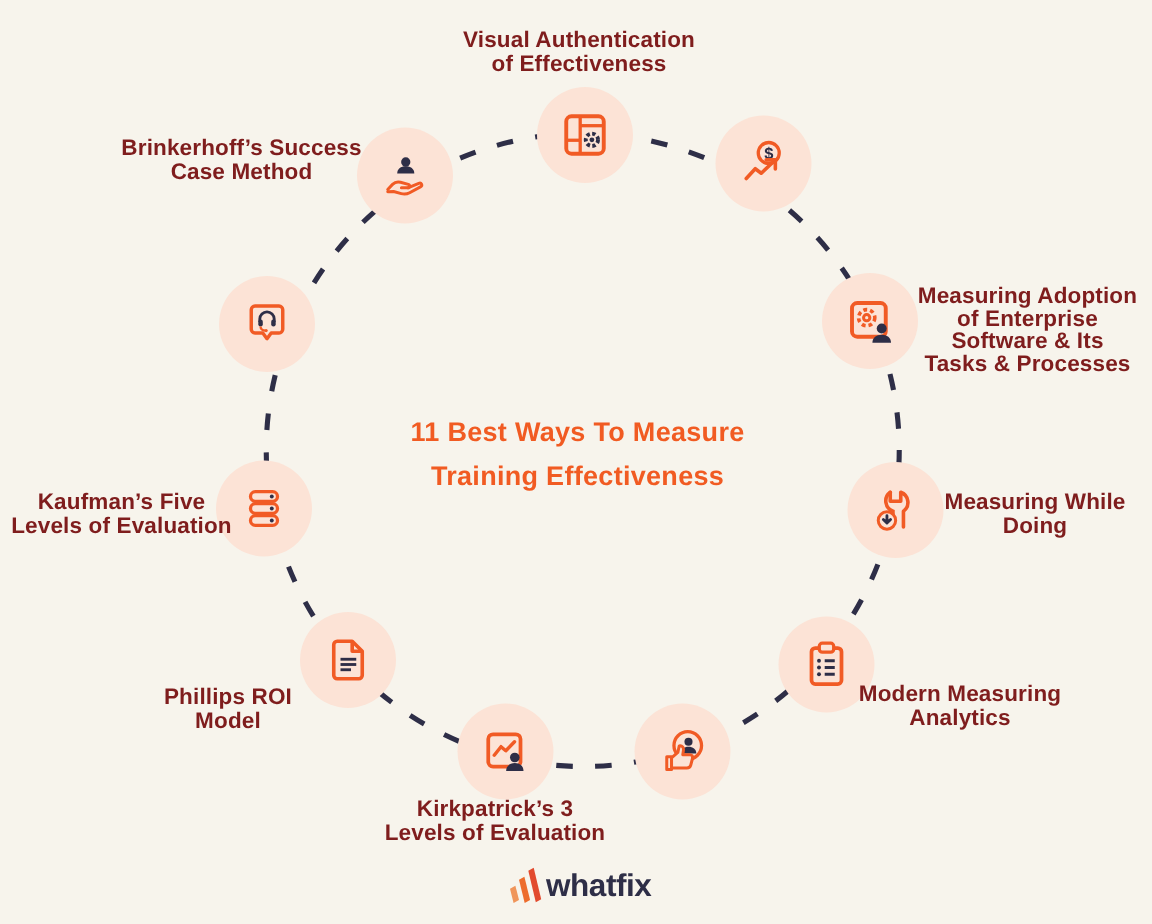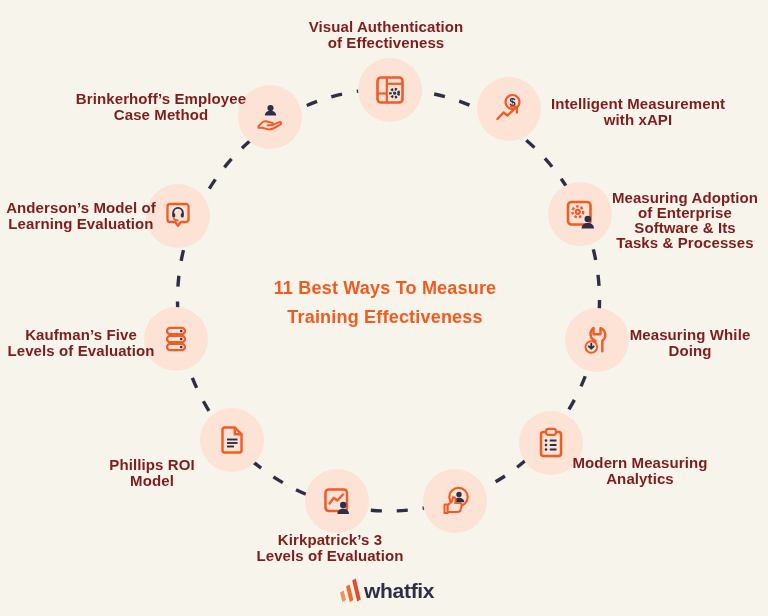--- a/index.html
+++ b/index.html
@@ -46,22 +46,20 @@
   <div class="node" style="left:477px;top:77px">
     <span>
       <svg width="36" height="36" viewBox="0 0 36 36">
         <circle cx="21.5" cy="11" r="7" fill="none" stroke="#f15b25" stroke-width="2.2"></circle>
         <text x="21.5" y="15" font-size="11" font-weight="bold" fill="#2e2e47" text-anchor="middle" font-family="Liberation Sans, sans-serif">$</text>
         <polyline points="6.5,28 12.5,21.5 16.5,24.5 25.3,16.2" fill="none" stroke="#f15b25" stroke-width="2.4" stroke-linecap="round" stroke-linejoin="round"></polyline>
         <polyline points="19.8,15.6 25.9,15.6 25.9,21.6" fill="none" stroke="#f15b25" stroke-width="2.4" stroke-linecap="round" stroke-linejoin="round"></polyline>
       </svg>
     </span>
   </div>
-  <div class="label" style="left:533px;top:96px;width:210px">Intelligent Measurement
-with xAPI</div>
 
   <div class="node" style="left:548px;top:182px">
     <span>
       <svg width="36" height="36" viewBox="0 0 36 36">
         <rect x="6" y="6" width="22.5" height="22.5" rx="3.5" fill="none" stroke="#f15b25" stroke-width="2.6"></rect>
         <circle cx="15.8" cy="15.8" r="5.4" fill="none" stroke="#f15b25" stroke-width="2.4" stroke-dasharray="2.6 2"></circle>
         <circle cx="15.8" cy="15.8" r="2.1" fill="none" stroke="#f15b25" stroke-width="2"></circle>
         <circle cx="25.8" cy="23" r="3.3" fill="#2e2e47"></circle>
         <path d="M19.6 32.5 c0-3.5 2.7-5.4 6.2-5.4 s6.2 1.9 6.2 5.4 z" fill="#2e2e47"></path>
       </svg>
@@ -161,34 +159,32 @@
       <svg width="36" height="36" viewBox="0 0 36 36">
         <path d="M7.5 8.5 a2.5 2.5 0 0 1 2.5 -2.5 h16 a2.5 2.5 0 0 1 2.5 2.5 v13 a2.5 2.5 0 0 1 -2.5 2.5 h-5.2 l-2.8 3.8 -2.8 -3.8 h-5.2 a2.5 2.5 0 0 1 -2.5 -2.5 z" fill="none" stroke="#f15b25" stroke-width="2.3" stroke-linejoin="round"></path>
         <path d="M13.2 16.6 v-1.9 a4.8 4.8 0 0 1 9.6 0 v1.9" fill="none" stroke="#2e2e47" stroke-width="1.9"></path>
         <rect x="12.2" y="15" width="3" height="4.6" rx="1.5" fill="#2e2e47"></rect>
         <rect x="20.8" y="15" width="3" height="4.6" rx="1.5" fill="#2e2e47"></rect>
         <path d="M13.7 19.6 c0 1.8 1.6 2.8 3.3 2.8" fill="none" stroke="#f15b25" stroke-width="1.6"></path>
         <circle cx="17.4" cy="22.4" r="1.1" fill="#f15b25"></circle>
       </svg>
     </span>
   </div>
-  <div class="label" style="left:3px;top:200px;width:156px">Anderson’s Model of
-Learning Evaluation</div>
 
   <div class="node" style="left:238px;top:85px">
     <span>
       <svg width="36" height="36" viewBox="0 0 36 36">
         <circle cx="18.5" cy="9" r="3.1" fill="#2e2e47"></circle>
         <path d="M12.8 16.6 c0-3.1 2.5-4.8 5.7-4.8 s5.7 1.7 5.7 4.8 z" fill="#2e2e47"></path>
         <path d="M6.5 27.3 l3.2-3.4 c1.4-1.4 3.4-1.9 5.3-1.4 l5.2 1.4 c1.3 .4 1.1 2.3 -.3 2.3 h-4.3" fill="none" stroke="#f15b25" stroke-width="2" stroke-linecap="round" stroke-linejoin="round"></path>
         <path d="M19.9 26.2 l7.3-3 c1.7-.7 2.8 1.5 1.1 2.4 l-7.2 3.9 c-1.7 .9 -3.7 1.1 -5.6 .6 l-5.1-1.4 -3.9 .1" fill="none" stroke="#f15b25" stroke-width="2" stroke-linecap="round" stroke-linejoin="round"></path>
       </svg>
     </span>
   </div>
-  <div class="label" style="left:61px;top:91px;width:200px">Brinkerhoff’s Employee
+  <div class="label" style="left:61px;top:91px;width:200px">Brinkerhoff’s Success
 Case Method</div>
 
   <div class="logo">
     <span>
       <svg width="28" height="28" viewBox="0 0 28 28">
         <path d="M4 15.5 l3.6-2 2.4 9.5 -3.6 2 z" fill="#f0955a"></path>
         <path d="M10 9.5 l3.6-2 3.8 15.5 -3.6 2 z" fill="#ed6c2c"></path>
         <path d="M16.2 3.5 l3.6-2 5 21 -3.6 2 z" fill="#e24a2e"></path>
       </svg>
     </span>

